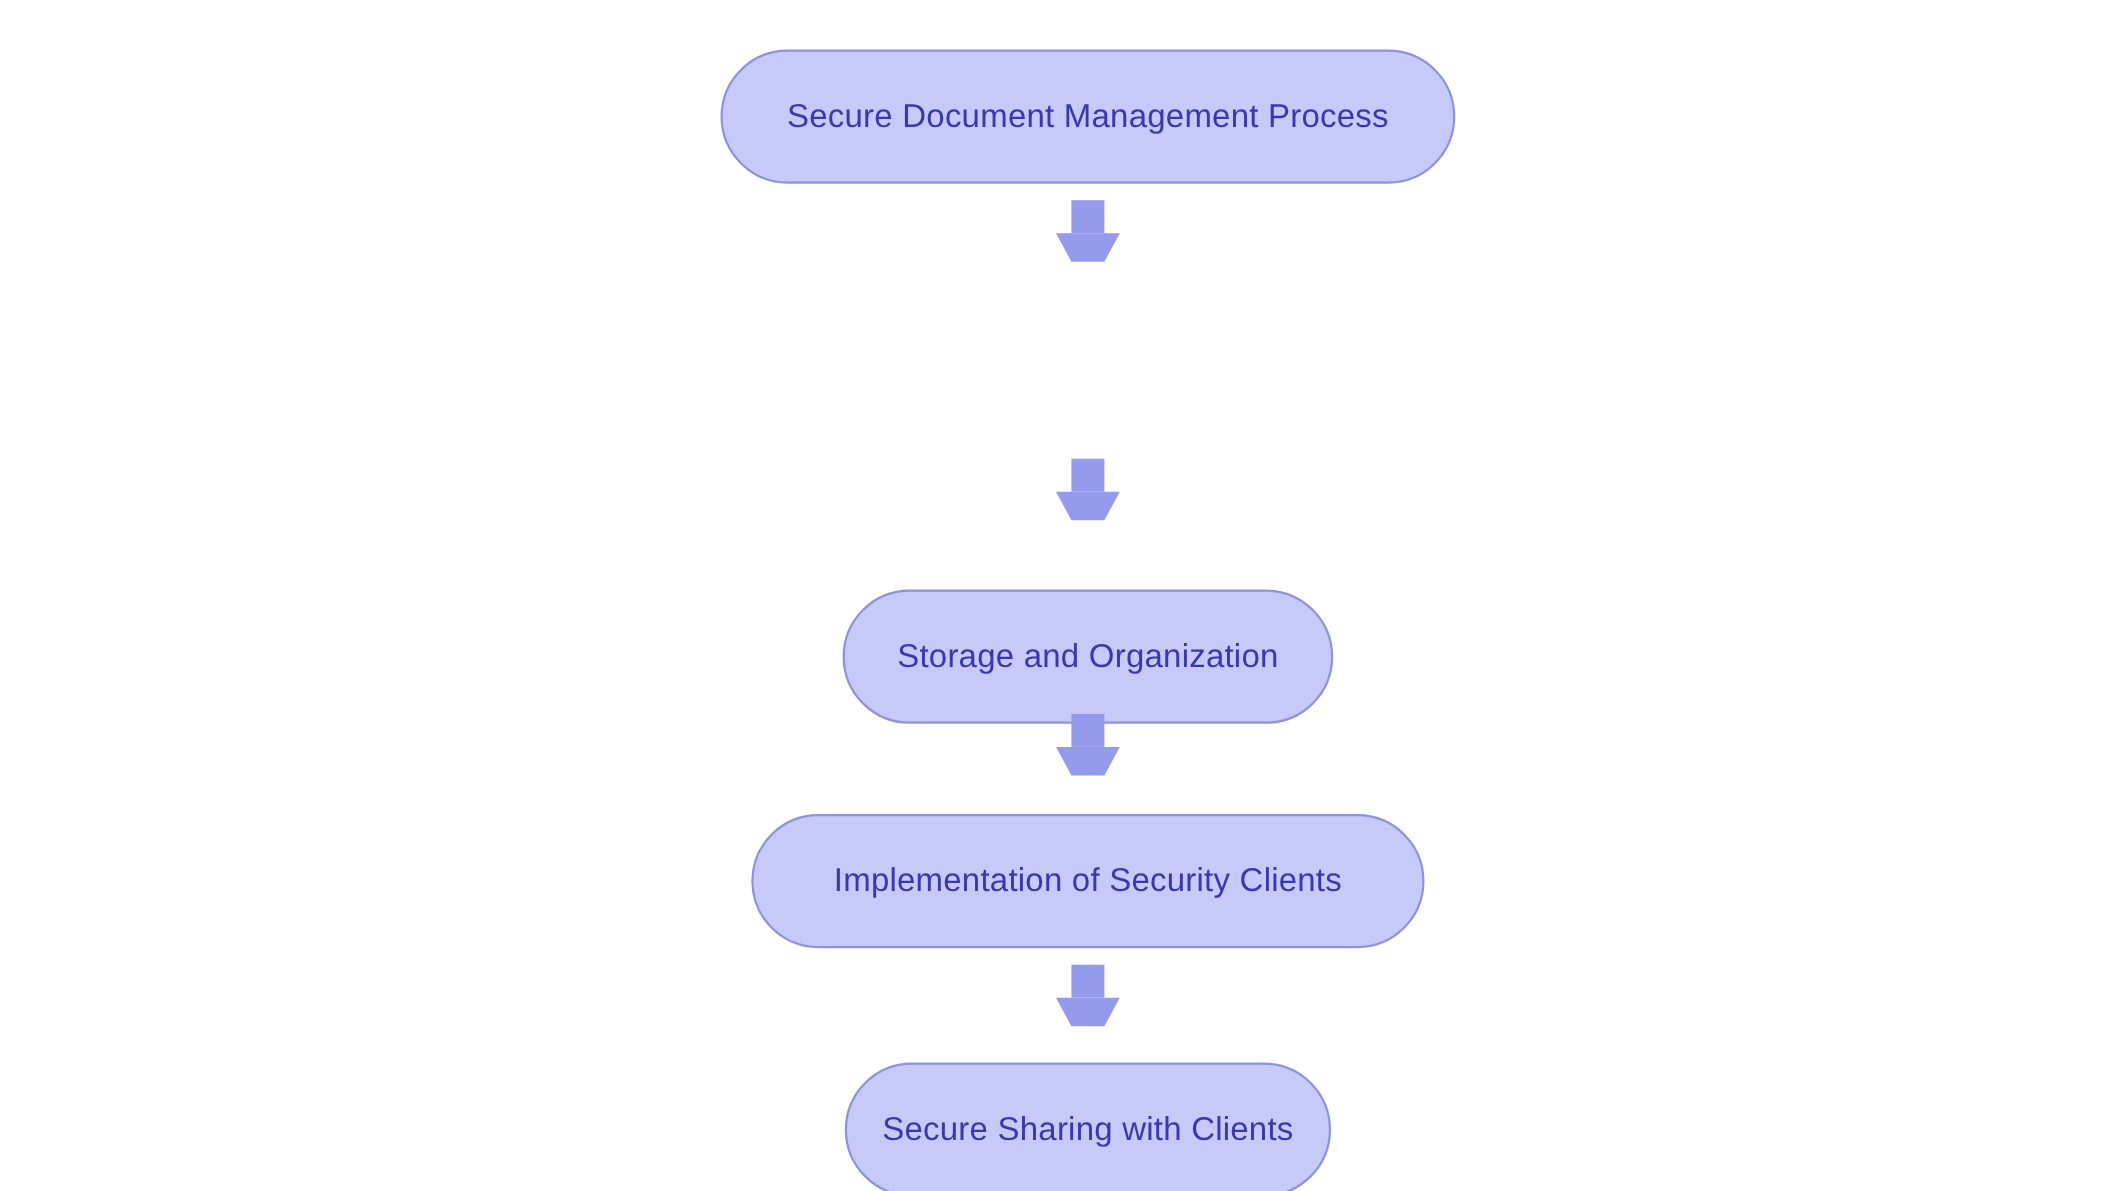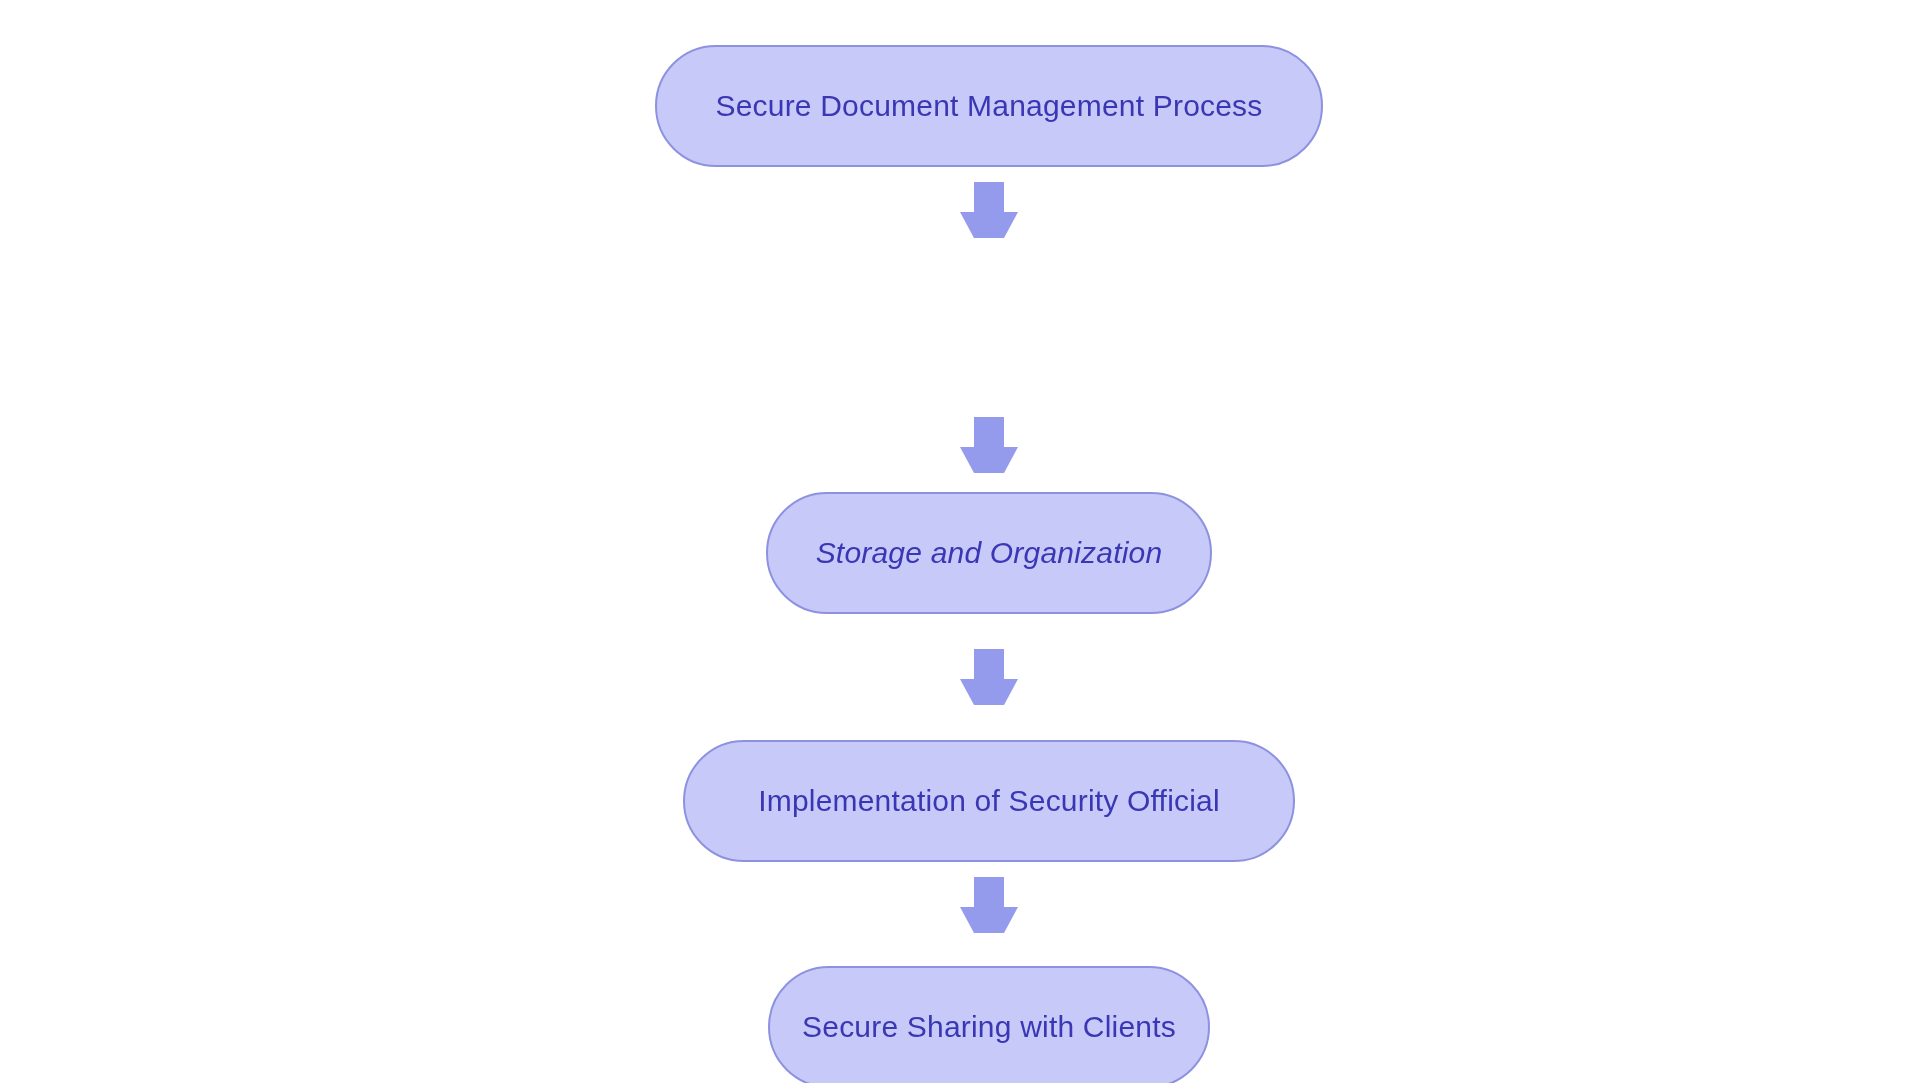--- a/index.html
+++ b/index.html
@@ -35,21 +35,21 @@
     text-align: center;
   }
   .node-label {
     font-size: 30px;
     letter-spacing: 0.2px;
     color: var(--node-text);
     white-space: nowrap;
   }
   .n1 { top: 15px;  width: 668px; }
   .n2 { top: 250px; width: 446px; }
-  .n3 { top: 462px; width: 446px; font-style: italic; }
+  .n3 { top: 506px; width: 446px; }
   .n4 { top: 710px; width: 612px; }
   .n5 { top: 936px; width: 442px; }
 
   .arrow {
     position: absolute;
     left: 959px;
     transform: translateX(-50%);
     display: flex;
     flex-direction: column;
     align-items: center;
@@ -94,21 +94,21 @@
   <div class="node n3">
     <span class="node-label">Storage and Organization</span>
   </div>
 
   <div class="arrow a3">
     <span class="line"></span>
     <span class="head"></span>
   </div>
 
   <div class="node n4">
-    <span class="node-label">Implementation of Security Official</span>
+    <span class="node-label">Implementation of Security Clients</span>
   </div>
 
   <div class="arrow a4">
     <span class="line"></span>
     <span class="head"></span>
   </div>
 
   <div class="node n5">
     <span class="node-label">Secure Sharing with Clients</span>
   </div>

